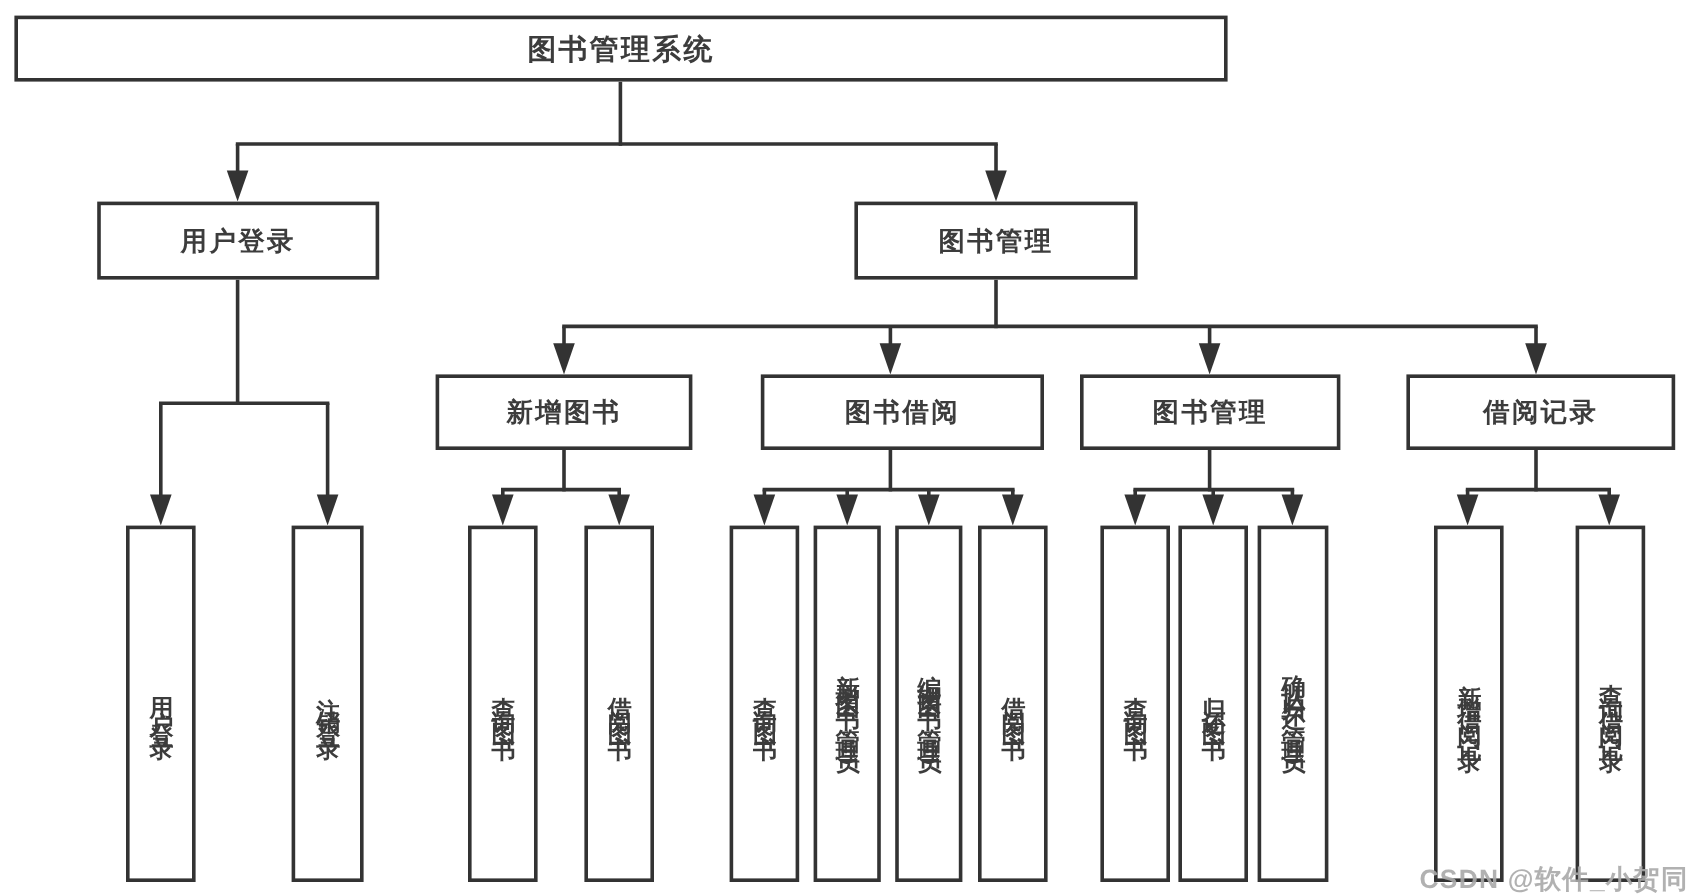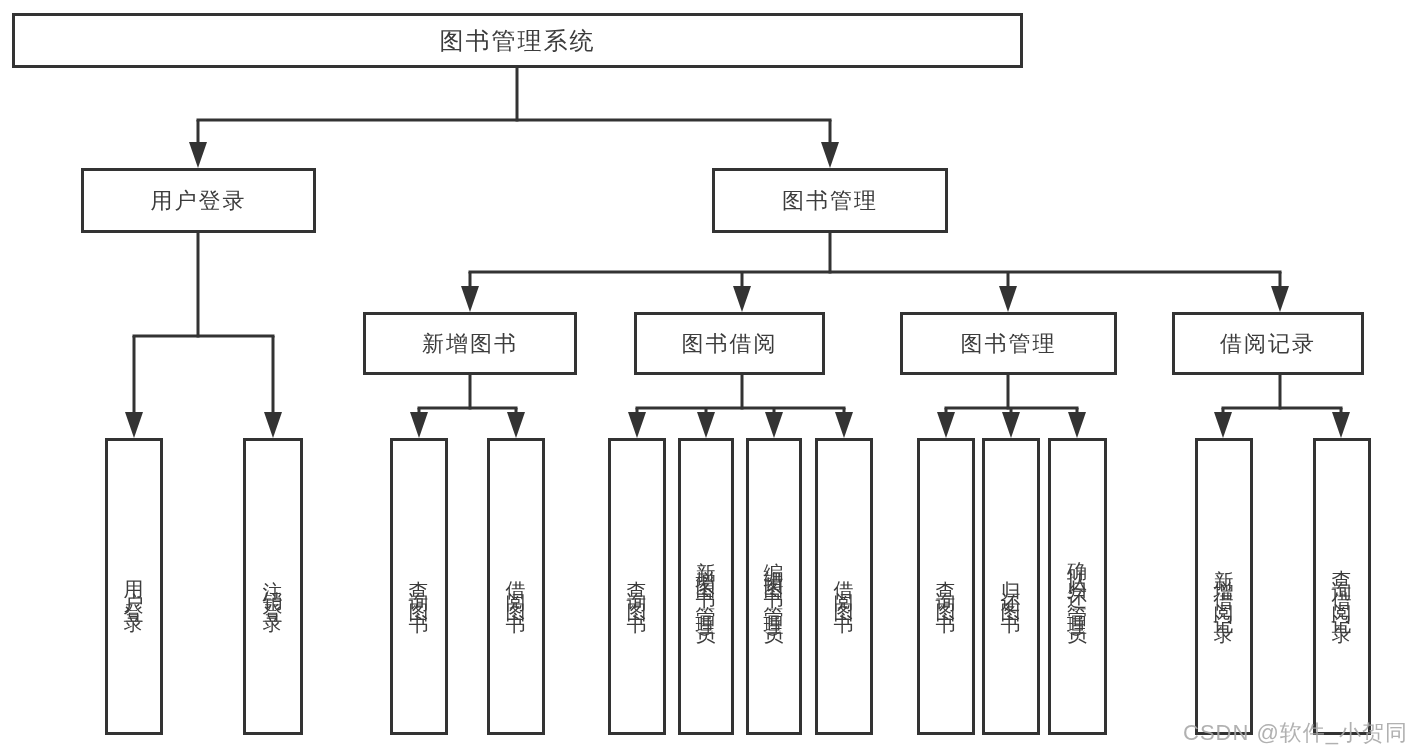--- a/index.html
+++ b/index.html
@@ -3,20 +3,21 @@
 <meta charset="utf-8">
 <style>
   html, body { margin: 0; padding: 0; background: #ffffff; }
   .canvas {
     position: relative;
     width: 1405px;
     height: 747px;
     background: #ffffff;
     font-family: "Liberation Sans", "DejaVu Sans", sans-serif;
     overflow: hidden;
+    font-weight: bold;
   }
   .wires {
     position: absolute;
     left: 0; top: 0;
     width: 1405px; height: 747px;
     pointer-events: none;
   }
   .wires line { stroke: #333333; stroke-width: 3; }
   .wires polygon { fill: #333333; stroke: none; }
   .node {
@@ -145,23 +146,23 @@
       <polygon points="1332,412 1350,412 1341,438"></polygon>
     </g>
   </svg>
 
   <div class="node" style="left:12px; top:13px; width:1011px; height:55px; font-size:24px;">图书管理系统</div>
 
   <div class="node" style="left:81px; top:168px; width:235px; height:65px;">用户登录</div>
   <div class="node" style="left:712px; top:168px; width:236px; height:65px;text-align:right;">图书管理</div>
 
   <div class="node" style="left:363px; top:312px; width:214px; height:63px;">新增图书</div>
-  <div class="node" style="left:634px; top:312px; width:191px; height:63px;">图书借阅</div>
+  <div class="node" style="left:634px; top:312px; width:236px; height:63px;">图书借阅</div>
   <div class="node" style="left:900px; top:312px; width:217px; height:63px;">图书管理</div>
-  <div class="node" style="left:1172px; top:312px; width:192px; height:63px;">借阅记录</div>
+  <div class="node" style="left:1172px; top:312px; width:224px; height:63px;">借阅记录</div>
 
   <div class="leaf" style="left:105px; width:58px;">
     <span>用户登录</span>
   </div>
   <div class="leaf" style="left:243px; width:60px;">
     <span>注销登录</span>
   </div>
 
   <div class="leaf" style="left:390px; width:58px;">
     <span>查询图书</span>

